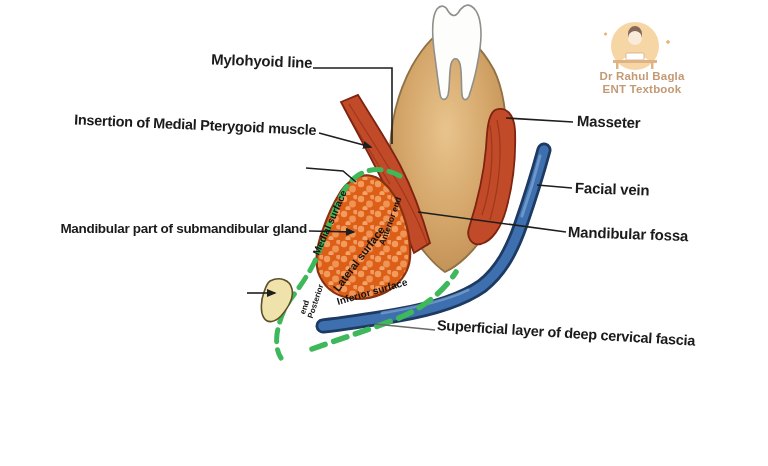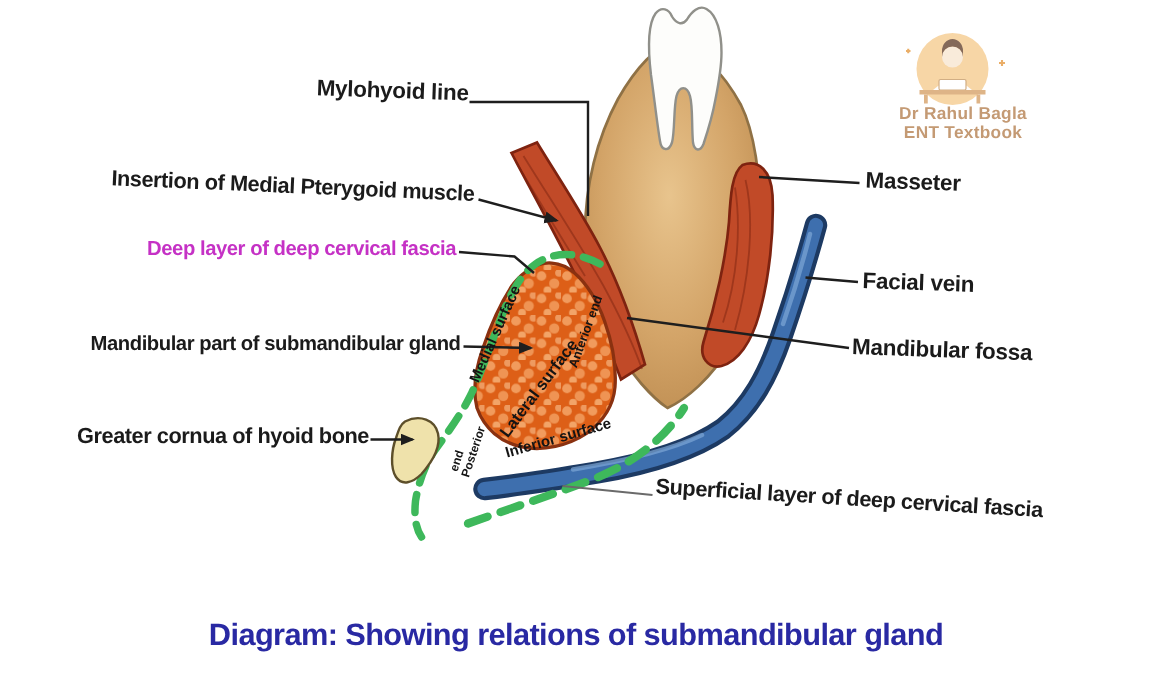--- a/index.html
+++ b/index.html
@@ -97,27 +97,24 @@
       <path d="M622,60 Q635,48 648,60 L648,62 L622,62 Z" fill="#fdfdfd"></path>
       <rect x="626" y="53" width="18" height="7" rx="1" fill="#ffffff" stroke="#caa06f" stroke-width="0.8"></rect>
       <rect x="613" y="60" width="44" height="3" fill="#d9a873"></rect>
       <rect x="616" y="63" width="2.5" height="6" fill="#d9a873"></rect>
       <rect x="651" y="63" width="2.5" height="6" fill="#d9a873"></rect>
     </g>
   </svg>
 
   <div class="callout big r-anchor" style="right:456px;top:55px;transform:rotate(2deg);">Mylohyoid line</div>
   <div class="callout r-anchor" style="right:452px;top:123px;transform:rotate(2.5deg);font-size:14.5px;">Insertion of Medial Pterygoid muscle</div>
-  <div class="callout magenta r-anchor" style="right:464px;top:159px;">Deep layer of deep cervical fascia</div>
   <div class="callout r-anchor" style="right:461px;top:222px;">Mandibular part of submandibular gland</div>
-  <div class="callout r-anchor" style="right:522px;top:284px;font-size:14.5px;">Greater cornua of hyoid bone</div>
 
   <div class="callout big l-anchor" style="left:577px;top:113px;transform:rotate(2deg);">Masseter</div>
   <div class="callout big l-anchor" style="left:575px;top:180px;transform:rotate(2deg);">Facial vein</div>
   <div class="callout big l-anchor" style="left:568px;top:224px;transform:rotate(2deg);">Mandibular fossa</div>
   <div class="callout l-anchor" style="left:437px;top:318px;transform:rotate(3.5deg);font-size:14.5px;">Superficial layer of deep cervical fascia</div>
 
   <div class="wm-text" style="top:70px;">Dr Rahul Bagla</div>
   <div class="wm-text" style="top:83px;">ENT Textbook</div>
 
-  <div class="caption">Diagram: Showing relations of submandibular gland</div>
 
 </div>
 
 </body></html>

